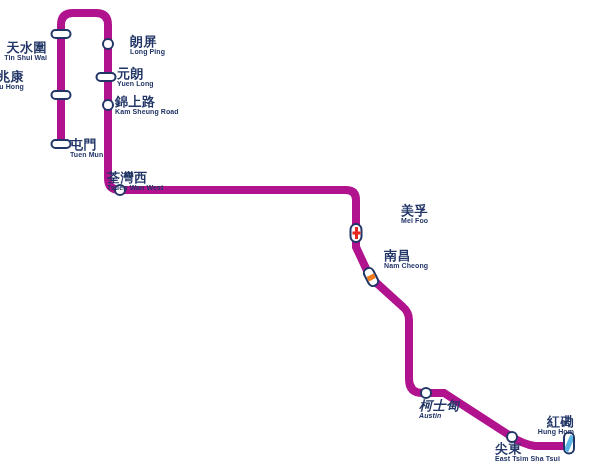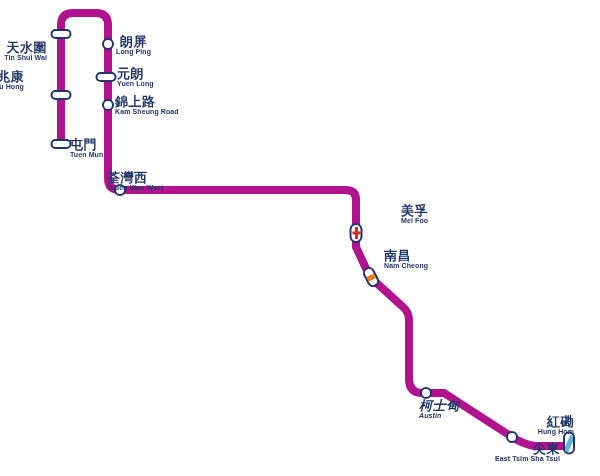--- a/index.html
+++ b/index.html
@@ -73,21 +73,21 @@
       <div class="label right" style="right: 576px; top: 71px;">
         <span class="zh">兆康</span>
         <span class="en">Siu Hong</span>
       </div>
       <div class="marker lightrail-pill" style="left: 61px; top: 33.5px;"></div>
       <div class="label right" style="right: 553px; top: 42px;">
         <span class="zh">天水圍</span>
         <span class="en">Tin Shui Wai</span>
       </div>
       <div class="marker dot" style="left: 108px; top: 44px;"></div>
-      <div class="label" style="left: 116px; top: 36px; text-align: center;">
+      <div class="label" style="left: 130px; top: 36px;">
         <span class="zh">朗屏</span>
         <span class="en">Long Ping</span>
       </div>
       <div class="marker lightrail-pill" style="left: 106px; top: 76.5px;"></div>
       <div class="label" style="left: 117px; top: 68px;">
         <span class="zh">元朗</span>
         <span class="en">Yuen Long</span>
       </div>
       <div class="marker dot" style="left: 108px; top: 105px;"></div>
       <div class="label" style="left: 115px; top: 96px;">
@@ -113,21 +113,21 @@
       <div class="label" style="left: 384px; top: 250px;">
         <span class="zh">南昌</span>
         <span class="en">Nam Cheong</span>
       </div>
       <div class="marker dot" style="left: 426px; top: 392.5px;"></div>
       <div class="label" style="left: 419px; top: 400px; font-style: italic;">
         <span class="zh">柯士甸</span>
         <span class="en">Austin</span>
       </div>
       <div class="marker dot" style="left: 512px; top: 437px;"></div>
-      <div class="label" style="left: 495px; top: 443px; text-align: right;">
+      <div class="label" style="left: 495px; top: 443px;">
         <span class="zh">尖東</span>
         <span class="en">East Tsim Sha Tsui</span>
       </div>
       <div class="marker interchange-east-rail-line" style="left: 569px; top: 443px;">
         <span class="stripe-erl"></span>
       </div>
       <div class="label right" style="right: 26px; top: 416px;">
         <span class="zh">紅磡</span>
         <span class="en">Hung Hom</span>
       </div>

